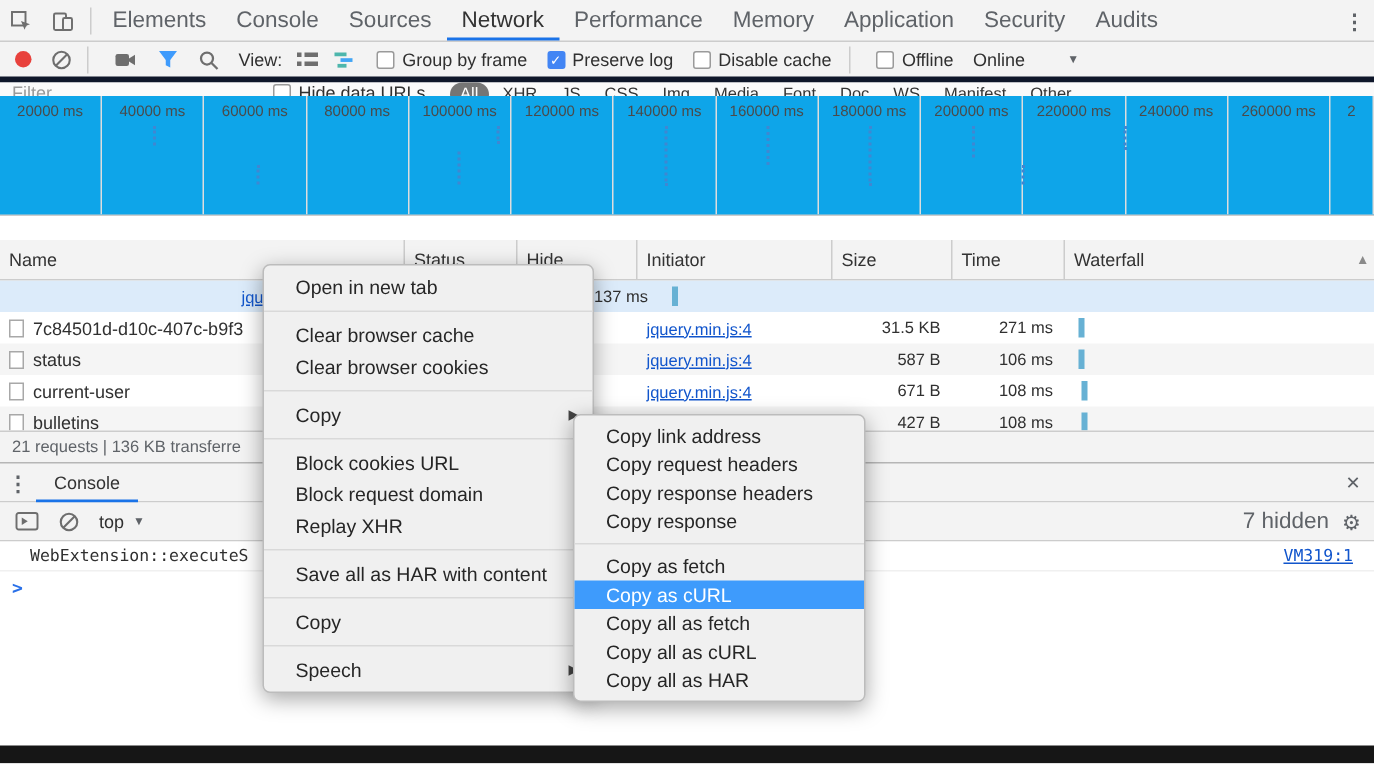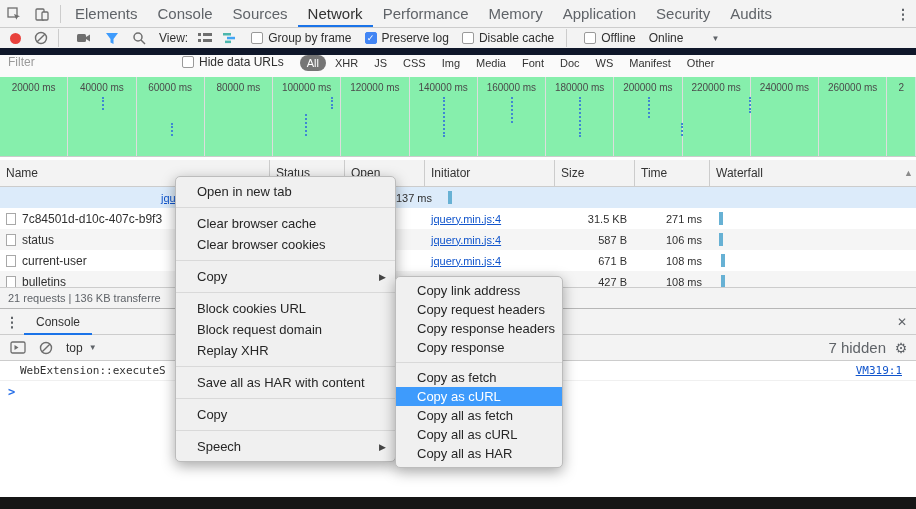--- a/index.html
+++ b/index.html
@@ -10,40 +10,40 @@
 
   
   #tabbar { top:0; height:28px; background:#f3f3f3; border-bottom:1px solid #ccc; display:flex; align-items:center; }
   .tool-btn { width:28px; height:27px; display:flex; align-items:center; justify-content:center; }
   .vsep { width:1px; height:18px; background:#ccc; margin:0 4px; }
   .tab { padding:0 10px; height:27px; line-height:27px; color:#5f6368; font-size:15px; white-space:nowrap; }
   .tab.active { color:#333; box-shadow: inset 0 -2px 0 #1a73e8; }
   .kebab { margin-left:auto; width:26px; text-align:center; color:#5f6368; font-size:14px; font-weight:bold; }
 
   
-  #nettoolbar { top:28px; height:27px; background:#f3f3f3; border-bottom:7px solid #0f172a; display:flex; align-items:center; }
+  #nettoolbar { top:28px; height:27px; background:#f3f3f3; border-bottom:4px solid #0f172a; display:flex; align-items:center; }
   .record-dot { width:11px; height:11px; border-radius:50%; background:#e8413c; margin-left:10px; }
   .icon-btn { display:flex; align-items:center; justify-content:center; margin-left:13px; }
   .lbl { margin-left:13px; color:#303030; }
   .cb-group { display:flex; align-items:center; margin-left:13px; }
   .cb { width:12px; height:12px; border:1px solid #9a9a9a; border-radius:2px; background:#fff; margin-right:5px; font-size:9px; line-height:11px; text-align:center; color:transparent; }
   .cb.checked { background:#4285f4; border-color:#4285f4; color:#fff; }
   .dd { display:flex; align-items:center; margin-left:13px; }
   .dd .dd-arrow { font-size:8px; color:#5f6368; margin-left:28px; }
 
   
   #filterbar { top:55px; height:25px; background:#fafafa; border-bottom:1px solid #ccc; display:flex; align-items:flex-start; }
   #filter-input { border:none; outline:none; background:transparent; width:160px; margin-left:8px; font-size:12px; font-family:"Liberation Sans", sans-serif; color:#303030; }
   #filter-input::placeholder { color:#9a9a9a; }
   .pill { padding:2px 7px; margin-left:2px; border-radius:8px; font-size:11px; color:#333; white-space:nowrap; }
   .pill.active { background:#757575; color:#fff; }
   .pill-row { display:flex; align-items:center; margin-left:14px; }
 
   
-  #timeline { top:77px; height:80px; background:#86efac; border-bottom:1px solid #ccc; display:flex; overflow:hidden; }
+  #timeline { top:64px; height:80px; background:#0ea5e9; border-bottom:1px solid #ccc; display:flex; overflow:hidden;justify-content:flex-end; }
   .tl-cell { width:68.25px; flex:none; border-right:1px solid #ddd; font-size:10px; color:#4a4a4a; text-align:center; padding-top:5px; white-space:nowrap; overflow:visible; }
   .tl-cell.last { width:29px; }
   .mark { position:absolute; width:0; border-left:2px dotted #3f87d2; }
 
   
   #tableheader { top:160px; height:27px; background:#f3f3f3; border-bottom:1px solid #ccc; display:flex; }
   .hcell { border-right:1px solid #ccc; line-height:26px; padding-left:6px; font-size:12px; color:#333; position:relative; }
   .col-name{width:270px;} .col-status{width:75px;} .col-type{width:80px;} .col-initiator{width:130px;} .col-size{width:80px;} .col-time{width:75px;} .col-waterfall{flex:1; border-right:none;}
   .scroll-up { position:absolute; right:3px; top:0; font-size:9px; color:#8a8a8a; }
   #tablerows { top:187px; height:100px; overflow:hidden; }
@@ -74,21 +74,21 @@
   #console-content { top:361px; height:136px; background:#fff; }
   .console-msg { display:flex; justify-content:space-between; align-items:center; height:20px; border-bottom:1px solid #f0f0f0; padding:0 14px 0 20px; font-family:"DejaVu Sans Mono", monospace; font-size:11px; }
   .msg-src { color:#1155cc; text-decoration:underline; }
   .console-prompt { padding:4px 0 0 8px; font-family:"DejaVu Sans Mono", monospace; font-size:12px; color:#2970e8; font-weight:bold; }
 
   #bottomstrip { top:497px; height:12px; background:#161616; }
 
   
   .menu { position:absolute; background:#f0f0f0; border:1px solid #bcbcbc; border-radius:5px; box-shadow:0 4px 14px rgba(0,0,0,0.35); padding:4px 0; font-size:13px; color:#262626; z-index:20; }
   #context-menu { left:175px; top:176px; width:221px; }
-  #copy-submenu { left:395px; top:276px; width:168px; z-index:21; }
+  #copy-submenu { left:382px; top:276px; width:195px; z-index:21; }
   .menu-item { height:21px; line-height:21px; padding:0 20px 0 21px; position:relative; white-space:nowrap; }
   #copy-submenu .menu-item { height:19px; line-height:19px; padding-left:21px; }
   .menu-item.hl { background:#3e9bfc; color:#fff; }
   .menu-sep { height:1px; background:#d9d9d9; margin:5px 0; }
   .sub-arrow { position:absolute; right:9px; top:50%; transform:translateY(-50%); font-size:9px; color:#444; }
 </style>
 </head>
 <body>
 
 <div id="app">
@@ -228,21 +228,21 @@
     <div class="mark" style="left:511px;top:20px;height:26px;"></div>
     <div class="mark" style="left:579px;top:20px;height:40px;"></div>
     <div class="mark" style="left:648px;top:20px;height:21px;"></div>
     <div class="mark" style="left:681px;top:46px;height:13px;"></div>
     <div class="mark" style="left:749px;top:20px;height:16px;"></div>
   </div>
 
   <div id="tableheader" class="band">
     <div class="hcell col-name">Name</div>
     <div class="hcell col-status">Status</div>
-    <div class="hcell col-type">Open</div>
+    <div class="hcell col-type">Hide</div>
     <div class="hcell col-initiator">Initiator</div>
     <div class="hcell col-size">Size</div>
     <div class="hcell col-time">Time</div>
     <div class="hcell col-waterfall">
       <span>Waterfall</span>
       <span class="scroll-up">▲</span>
     </div>
   </div>
 
   <div id="tablerows" class="band">

